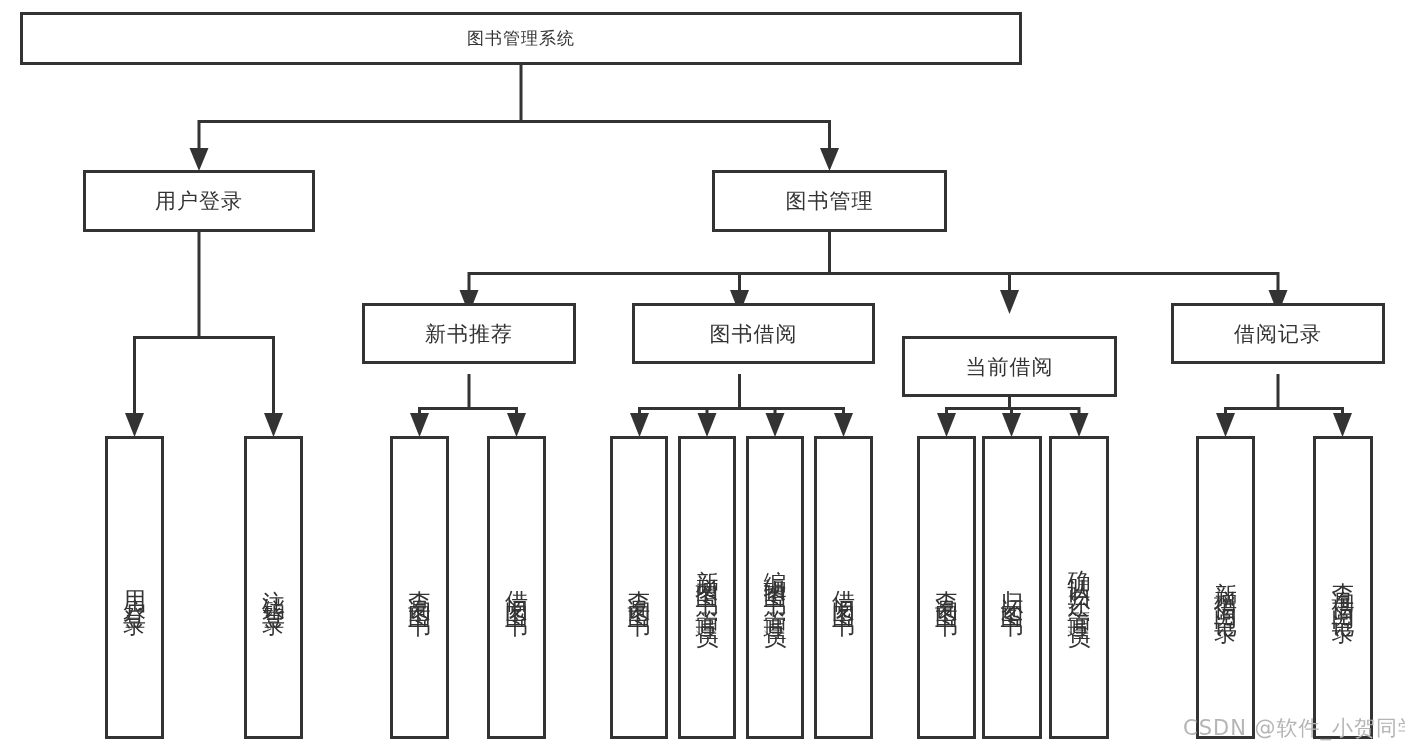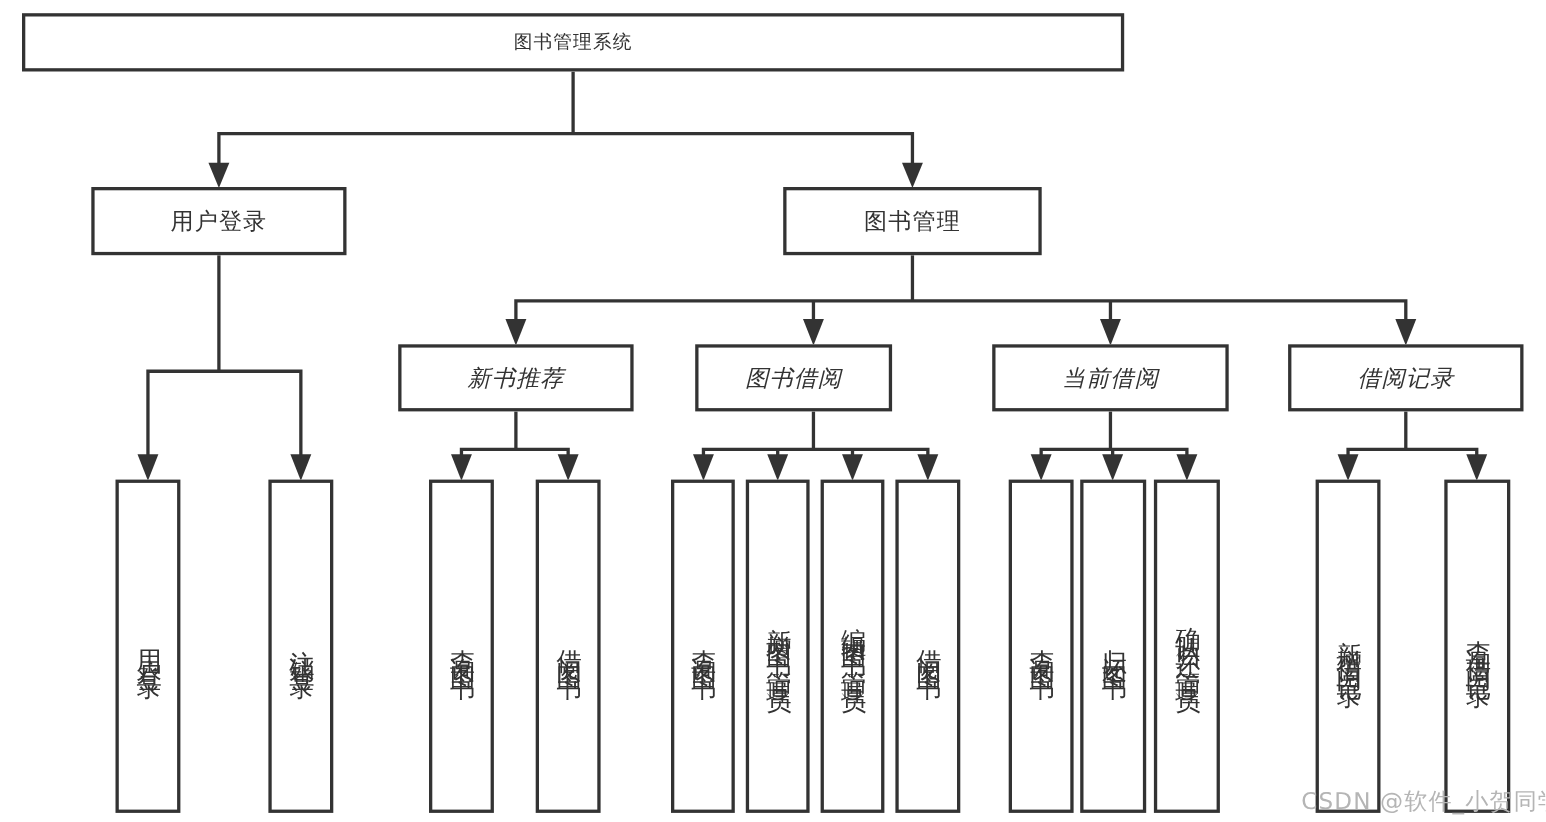--- a/index.html
+++ b/index.html
@@ -25,21 +25,21 @@
     border:3px solid var(--line);
     background:var(--bg);
     display:flex;align-items:center;justify-content:center;
     color:var(--text);
     z-index:2;
   }
   .h-node{font-size:21px;letter-spacing:1px;}
   .root-node{left:20px;top:12px;width:1002px;height:53px;font-size:17px;}
   .l2a{left:83px;top:170px;width:232px;height:62px;}
   .l2b{left:712px;top:170px;width:235px;height:62px;}
-  .l3{top:313px;height:61px;font-style:italic;}
+  .l3{top:303px;height:61px;}
   .leaf{
     top:436px;height:303px;width:59px;
   }
   .v-text{
     writing-mode:vertical-lr;
     text-orientation:mixed;
     font-size:23px;
     letter-spacing:8px;
     line-height:1;
     white-space:nowrap;
@@ -125,24 +125,24 @@
   <div class="node l2a h-node">
     <span>用户登录</span>
   </div>
   <div class="node l2b h-node">
     <span>图书管理</span>
   </div>
 
   <div class="node l3 h-node" style="left:362px;width:214px;">
     <span>新书推荐</span>
   </div>
-  <div class="node l3 h-node" style="left:632px;width:179px;">
+  <div class="node l3 h-node" style="left:632px;width:243px;">
     <span>图书借阅</span>
   </div>
-  <div class="node l3 h-node" style="left:902px;width:215px;">
+  <div class="node l3 h-node" style="left:902px;width:215px;margin-top:33px;">
     <span>当前借阅</span>
   </div>
   <div class="node l3 h-node" style="left:1171px;width:214px;">
     <span>借阅记录</span>
   </div>
 
   <div class="node leaf" style="left:105px;">
     <span class="v-text">用户登录</span>
   </div>
   <div class="node leaf" style="left:244px;">

